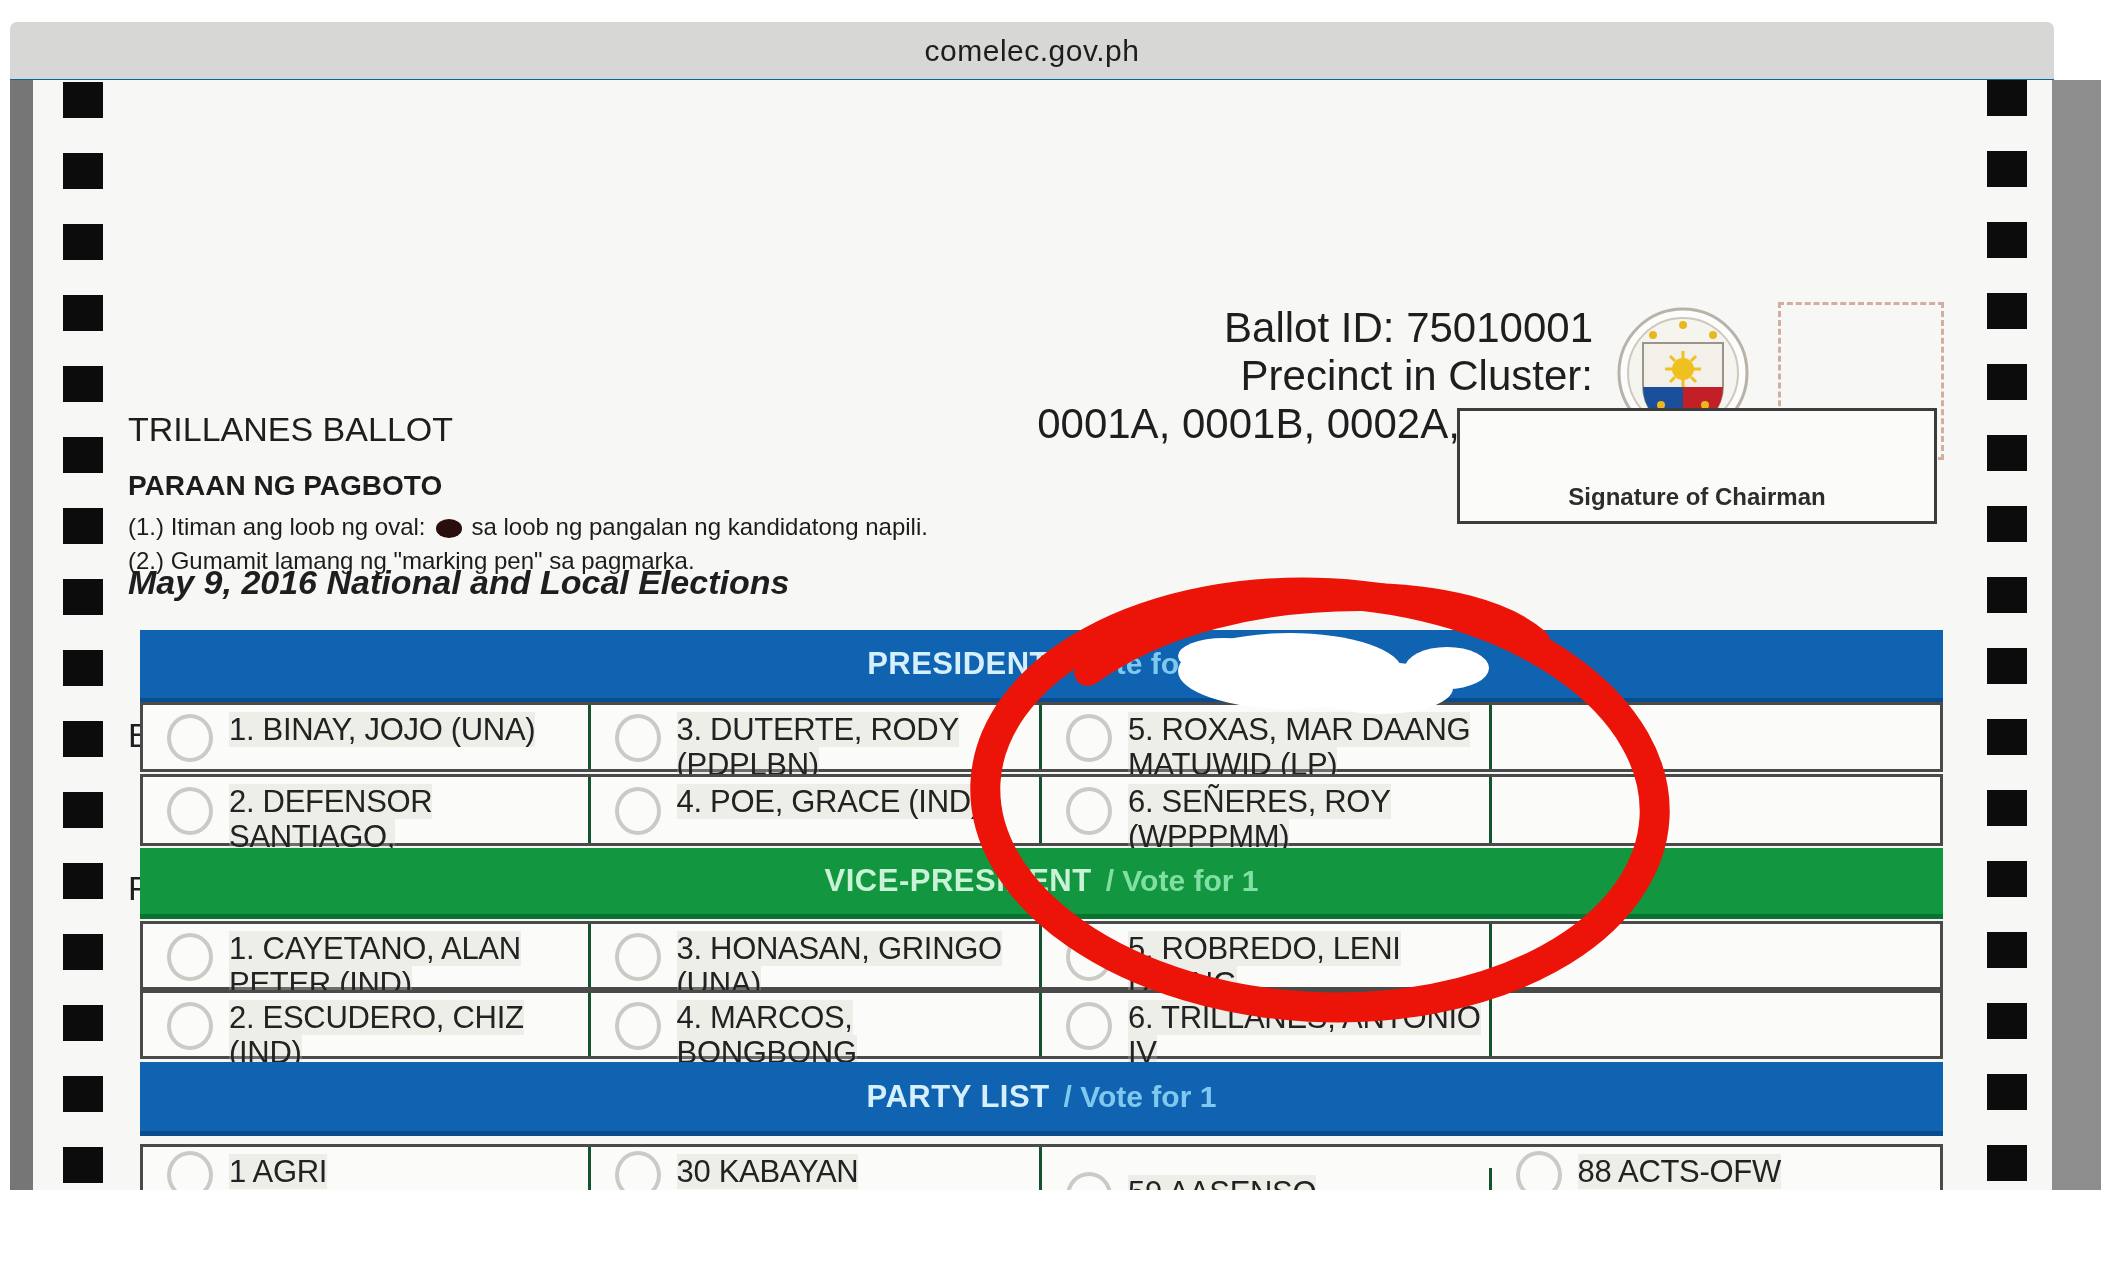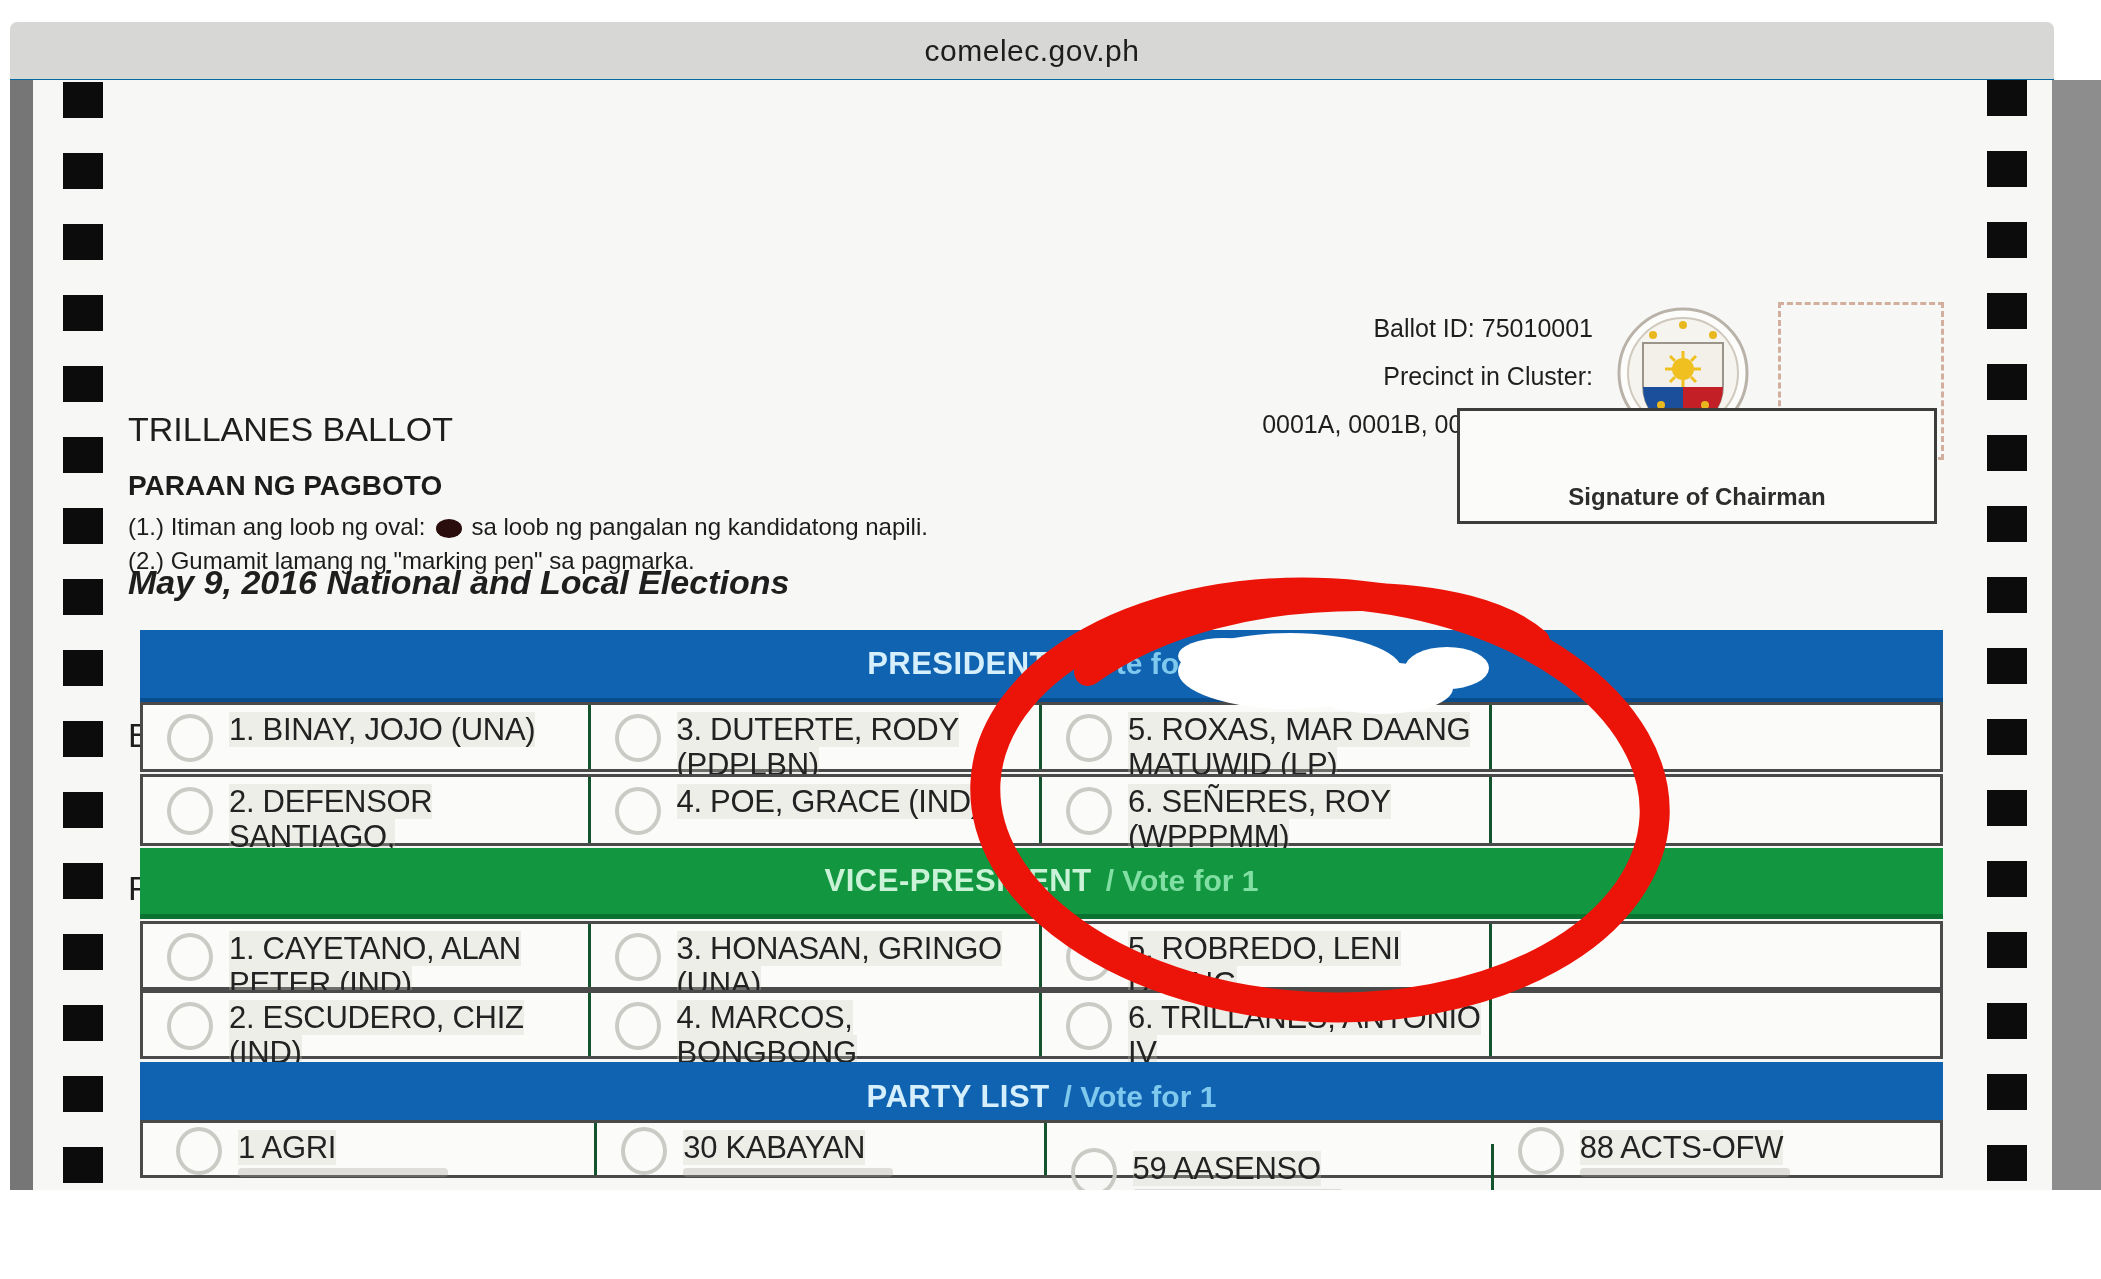--- a/index.html
+++ b/index.html
@@ -17,21 +17,21 @@
   .edge.left{left:10px;width:23px;background:#767676;}
   .edge.right{left:2052px;width:49px;background:#8d8d8d;}
 
   
   .page{position:absolute;left:33px;top:80px;width:2019px;height:1110px;background:#f7f7f5;overflow:hidden;}
   .punch{position:absolute;width:40px;height:36px;background:#0c0c0c;}
 
   .hdr-left{position:absolute;left:95px;top:222px;line-height:51px;font-size:34px;color:#1e1e1e;white-space:pre;}
   .hdr-left .b{font-weight:bold;font-style:italic;}
   .hdr-right{position:absolute;left:760px;top:224px;width:800px;text-align:right;line-height:48px;
-             font-size:25px;color:#1e1e1e;}
+             font-size:42px;color:#1e1e1e;}
 
   .seal{position:absolute;left:1580px;top:215px;}
   .thumbbox{position:absolute;left:1745px;top:222px;width:160px;height:152px;border:3px dashed #d2ae9f;}
   .sigbox{position:absolute;left:1424px;top:328px;width:474px;height:110px;border:3px solid #3c3c3c;background:#fbfbf9;}
   .sigbox span{position:absolute;left:0;right:0;bottom:10px;text-align:center;font-size:24px;font-weight:600;color:#2d2d2d;}
 
   .instr{position:absolute;left:95px;top:390px;color:#1c1c1c;}
   .instr .t{font-size:28px;font-weight:bold;margin-bottom:8px;}
   .instr .l{font-size:24px;line-height:34px;}
   .oval-glyph{display:inline-block;width:26px;height:19px;border-radius:50%;background:#2a0d0d;
@@ -225,21 +225,21 @@
             <div><span class="hl">6. TRILLANES, ANTONIO IV</span></div>
             <div><span class="hl">(IND)</span></div>
           </div>
         </div>
         <div class="cell" style="width: 450px;"></div>
       </div>
       <div class="band blue" style="top: 982px; height: 69px;">
         <span class="t1">PARTY LIST</span>
         <span class="t2">/  Vote for 1</span>
       </div>
-      <div class="crow" style="top: 1040px; height: 58px; padding-left: 9px;">
+      <div class="crow" style="top: 1064px; height: 58px;">
         <div class="cell divider" style="width: 449px;">
           <span class="voval" style="top: 4px;"></span>
           <div class="clines">
             <div><span class="hl">1 AGRI</span></div>
             <div class="smudge"></div>
           </div>
         </div>
         <div class="cell divider" style="width: 453px;">
           <span class="voval" style="top: 4px;"></span>
           <div class="clines">

